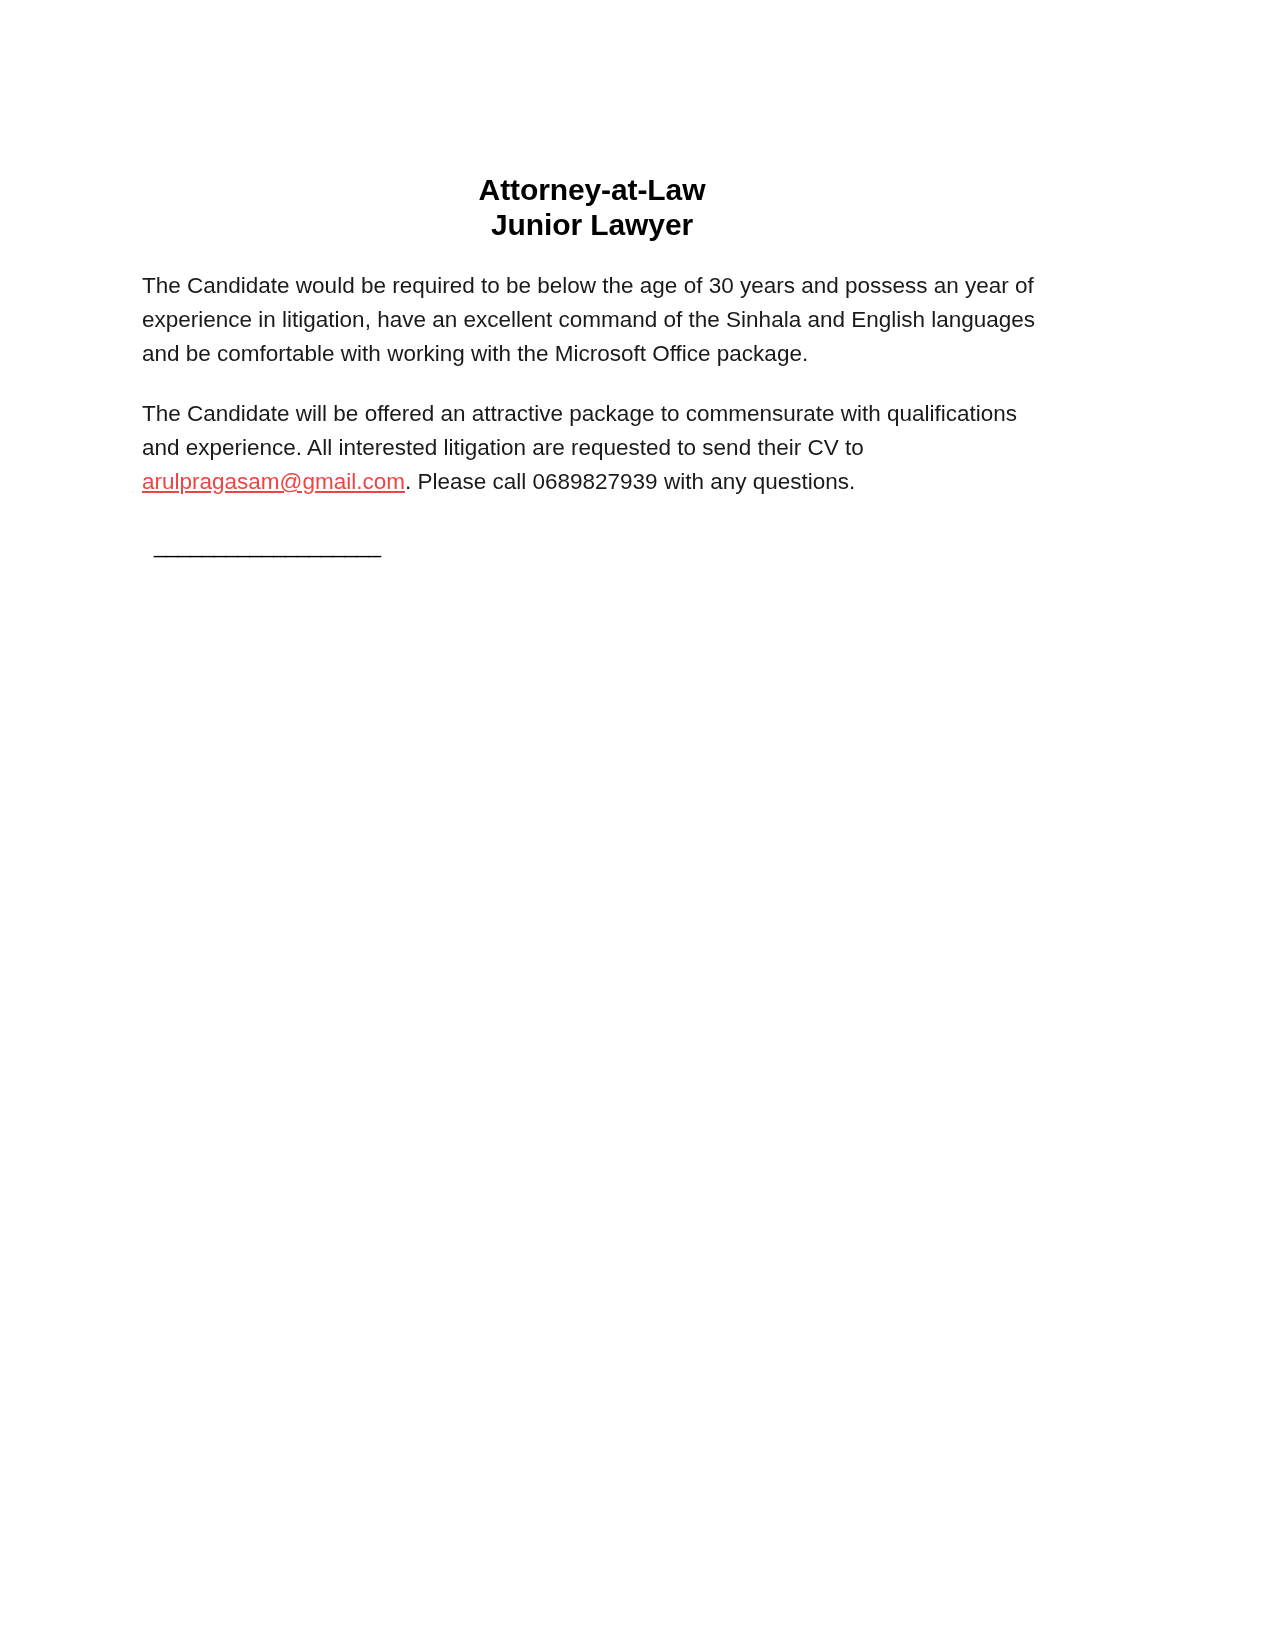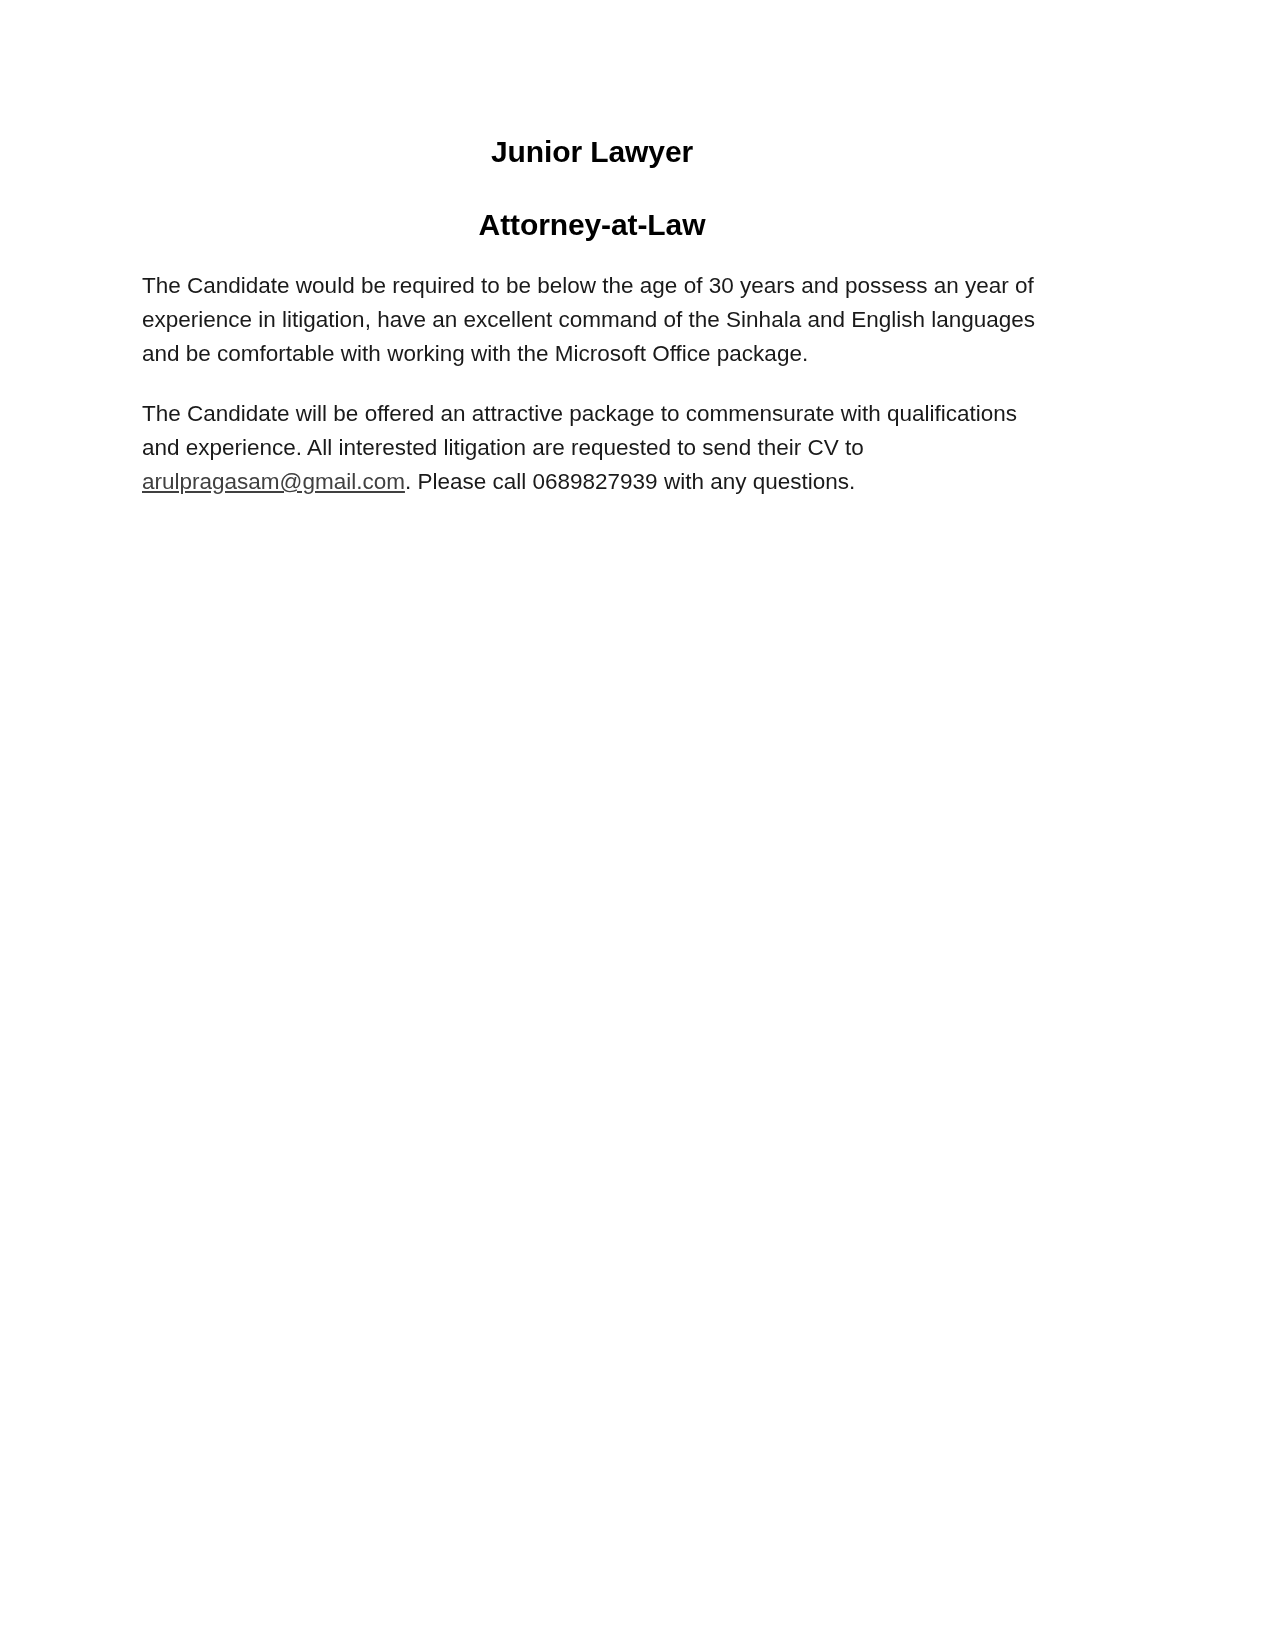--- a/index.html
+++ b/index.html
@@ -41,46 +41,47 @@
     line-height: 34px;
     margin: 0;
     padding-top: 26px;
     text-align: left;
     color: #1a1a1a;
   }
   .para.first {
     padding-top: 46px;
   }
   .email-link {
-    color: #404040;
+    color: #ef4444;
     text-decoration: underline;
     margin-top: 43px;
   }
   .divider-line {
     font-size: 22.5px;
     line-height: 34px;
     margin: 0;
     padding-top: 30px;
     padding-left: 12px;
     letter-spacing: -0.6px;
     white-space: nowrap;
     color: #000000;
   }
 </style>
 </head>
 <body>
 
 <div class="page">
   <div class="content">
 
+    <h1 class="doc-title second">Attorney-at-Law</h1>
+
     <h1 class="doc-title">Junior Lawyer</h1>
-
-    <h1 class="doc-title second">Attorney-at-Law</h1>
 
 
     <p class="para">The Candidate would be required to be below the age of 30 years and possess an year of experience in litigation, have an excellent command of the Sinhala and English languages and be comfortable with working with the Microsoft Office package.</p>
 
 
     <p class="para"><span>The Candidate will be offered an attractive package to commensurate with qualifications and experience. All interested litigation are requested to send their CV to </span><a class="email-link" href="#">arulpragasam@gmail.com</a><span>. Please call 0689827939 with any questions.</span></p>
 
+    <p class="divider-line">___________________</p>
 
   </div>
 </div>
 
 </body></html>

